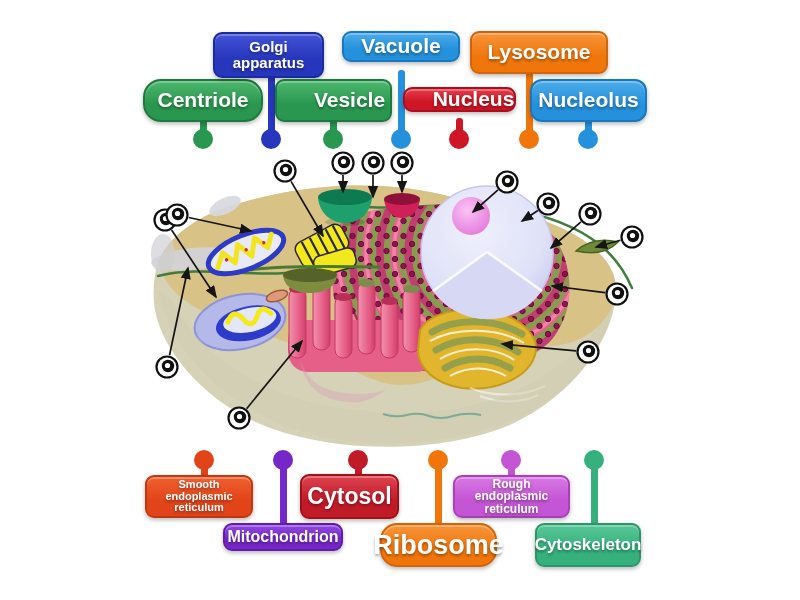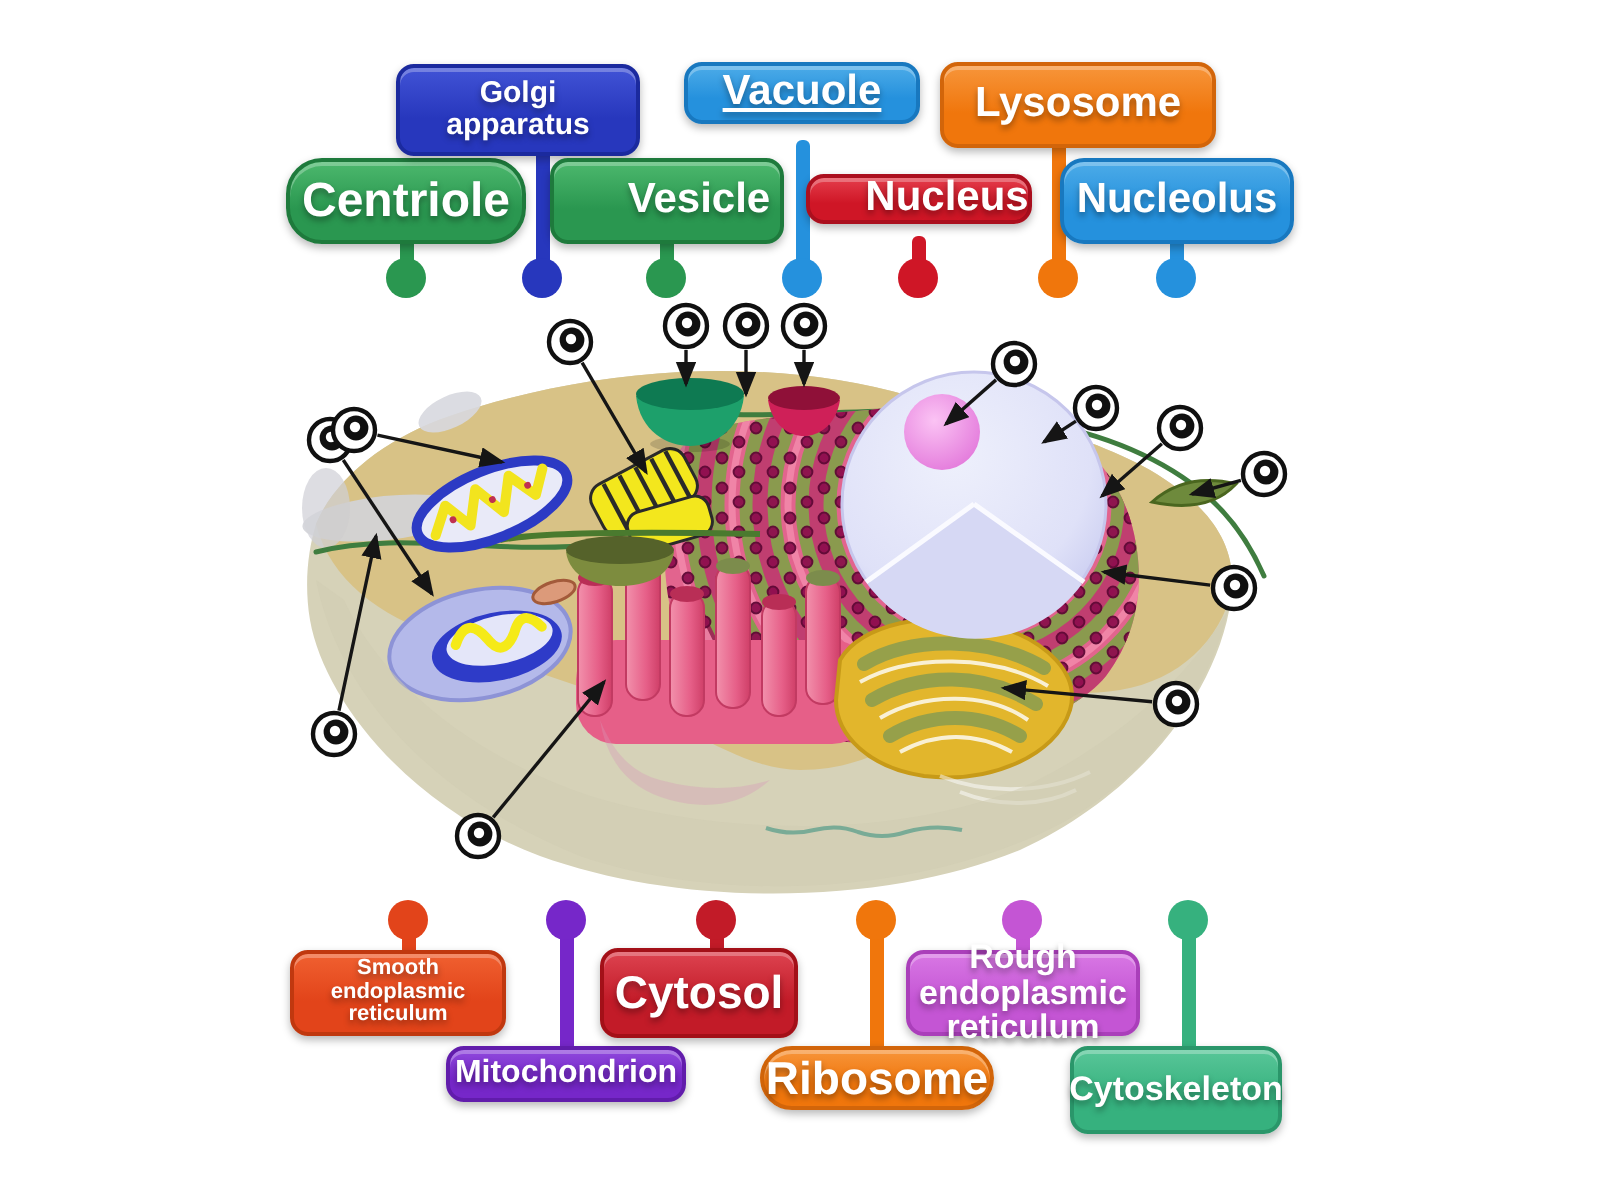--- a/index.html
+++ b/index.html
@@ -315,26 +315,26 @@
       <div class="stem" style="left: 354.5px; top: 460px; height: 18px; background: rgb(194, 27, 40);"></div>
       <div class="dot" style="left: 348px; top: 450px; background: rgb(194, 27, 40);"></div>
       <div class="stem" style="left: 434.5px; top: 460px; height: 67px; background: rgb(240, 118, 12);"></div>
       <div class="dot" style="left: 428px; top: 450px; background: rgb(240, 118, 12);"></div>
       <div class="stem" style="left: 507.5px; top: 460px; height: 19px; background: rgb(196, 85, 212);"></div>
       <div class="dot" style="left: 501px; top: 450px; background: rgb(196, 85, 212);"></div>
       <div class="stem" style="left: 590.5px; top: 460px; height: 67px; background: rgb(54, 177, 126);"></div>
       <div class="dot" style="left: 584px; top: 450px; background: rgb(54, 177, 126);"></div>
     </div>
 
-  <div class="label" style="left: 143px; top: 79px; width: 120px; height: 43px; font-size: 24px; background: linear-gradient(rgb(76, 184, 109), rgb(42, 151, 80) 60%, rgb(42, 151, 80)); border-color: rgb(30, 122, 60); border-radius: 18px;">Centriole</div>
-  <div class="label" style="left: 198px; top: 32px; width: 122px; height: 46px; font-size: 15px; background: linear-gradient(rgb(65, 83, 214), rgb(39, 55, 189) 60%, rgb(39, 55, 189)); border-color: rgb(27, 42, 158);">Golgi apparatus</div>
+  <div class="label" style="left: 143px; top: 79px; width: 120px; height: 43px; font-size: 21px; background: linear-gradient(rgb(76, 184, 109), rgb(42, 151, 80) 60%, rgb(42, 151, 80)); border-color: rgb(30, 122, 60); border-radius: 18px;">Centriole</div>
+  <div class="label" style="left: 213px; top: 32px; width: 111px; height: 46px; font-size: 15px; background: linear-gradient(rgb(65, 83, 214), rgb(39, 55, 189) 60%, rgb(39, 55, 189)); border-color: rgb(27, 42, 158);">Golgi apparatus</div>
   <div class="label" style="left: 275px; top: 79px; width: 117px; height: 43px; font-size: 21px; background: linear-gradient(rgb(76, 184, 109), rgb(42, 151, 80) 60%, rgb(42, 151, 80)); border-color: rgb(30, 122, 60); padding-left: 36px;">Vesicle</div>
-  <div class="label" style="left: 342px; top: 31px; width: 118px; height: 31px; font-size: 21px; background: linear-gradient(rgb(76, 171, 232), rgb(37, 145, 221) 60%, rgb(37, 145, 221)); border-color: rgb(24, 120, 191); text-decoration: underline;">Vacuole</div>
+  <div class="label" style="left: 342px; top: 31px; width: 118px; height: 31px; font-size: 21px; background: linear-gradient(rgb(76, 171, 232), rgb(37, 145, 221) 60%, rgb(37, 145, 221)); border-color: rgb(24, 120, 191);">Vacuole</div>
   <div class="label" style="left: 403px; top: 87px; width: 113px; height: 25px; font-size: 21px; background: linear-gradient(rgb(228, 61, 75), rgb(207, 22, 38) 60%, rgb(207, 22, 38)); border-color: rgb(171, 15, 30); padding-left: 32px;">Nucleus</div>
   <div class="label" style="left: 470px; top: 31px; width: 138px; height: 43px; font-size: 21px; background: linear-gradient(rgb(247, 149, 58), rgb(240, 118, 12) 60%, rgb(240, 118, 12)); border-color: rgb(210, 101, 10);">Lysosome</div>
   <div class="label" style="left: 530px; top: 79px; width: 117px; height: 43px; font-size: 21px; background: linear-gradient(rgb(76, 171, 232), rgb(37, 145, 221) 60%, rgb(37, 145, 221)); border-color: rgb(24, 120, 191); border-radius: 12px;">Nucleolus</div>
   <div class="label" style="left: 145px; top: 475px; width: 108px; height: 43px; font-size: 11px; background: linear-gradient(rgb(240, 96, 48), rgb(226, 68, 26) 60%, rgb(226, 68, 26)); border-color: rgb(192, 56, 15);">Smooth endoplasmic reticulum</div>
   <div class="label" style="left: 223px; top: 523px; width: 120px; height: 28px; font-size: 16px; background: linear-gradient(rgb(144, 73, 221), rgb(118, 39, 201) 60%, rgb(118, 39, 201)); border-color: rgb(97, 28, 171);">Mitochondrion</div>
   <div class="label" style="left: 300px; top: 474px; width: 99px; height: 45px; font-size: 23px; background: linear-gradient(rgb(221, 67, 80), rgb(194, 27, 40) 60%, rgb(194, 27, 40)); border-color: rgb(163, 16, 24);">Cytosol</div>
-  <div class="label" style="left: 380px; top: 523px; width: 117px; height: 32px; font-size: 23px; background: linear-gradient(rgb(247, 149, 58), rgb(240, 118, 12) 60%, rgb(240, 118, 12)); border-color: rgb(210, 101, 10); border-radius: 17px;">Ribosome</div>
-  <div class="label" style="left: 453px; top: 475px; width: 117px; height: 43px; font-size: 17px; background: linear-gradient(rgb(216, 119, 228), rgb(196, 85, 212) 60%, rgb(196, 85, 212)); border-color: rgb(170, 63, 186);">Rough endoplasmic reticulum</div>
+  <div class="label" style="left: 380px; top: 523px; width: 117px; height: 44px; font-size: 27px; background: linear-gradient(rgb(247, 149, 58), rgb(240, 118, 12) 60%, rgb(240, 118, 12)); border-color: rgb(210, 101, 10); border-radius: 17px;">Ribosome</div>
+  <div class="label" style="left: 453px; top: 475px; width: 117px; height: 43px; font-size: 12px; background: linear-gradient(rgb(216, 119, 228), rgb(196, 85, 212) 60%, rgb(196, 85, 212)); border-color: rgb(170, 63, 186);">Rough endoplasmic reticulum</div>
   <div class="label" style="left: 535px; top: 523px; width: 106px; height: 44px; font-size: 17px; background: linear-gradient(rgb(88, 198, 152), rgb(54, 177, 126) 60%, rgb(54, 177, 126)); border-color: rgb(42, 150, 106);">Cytoskeleton</div>
 </div>
 
 </body></html>

